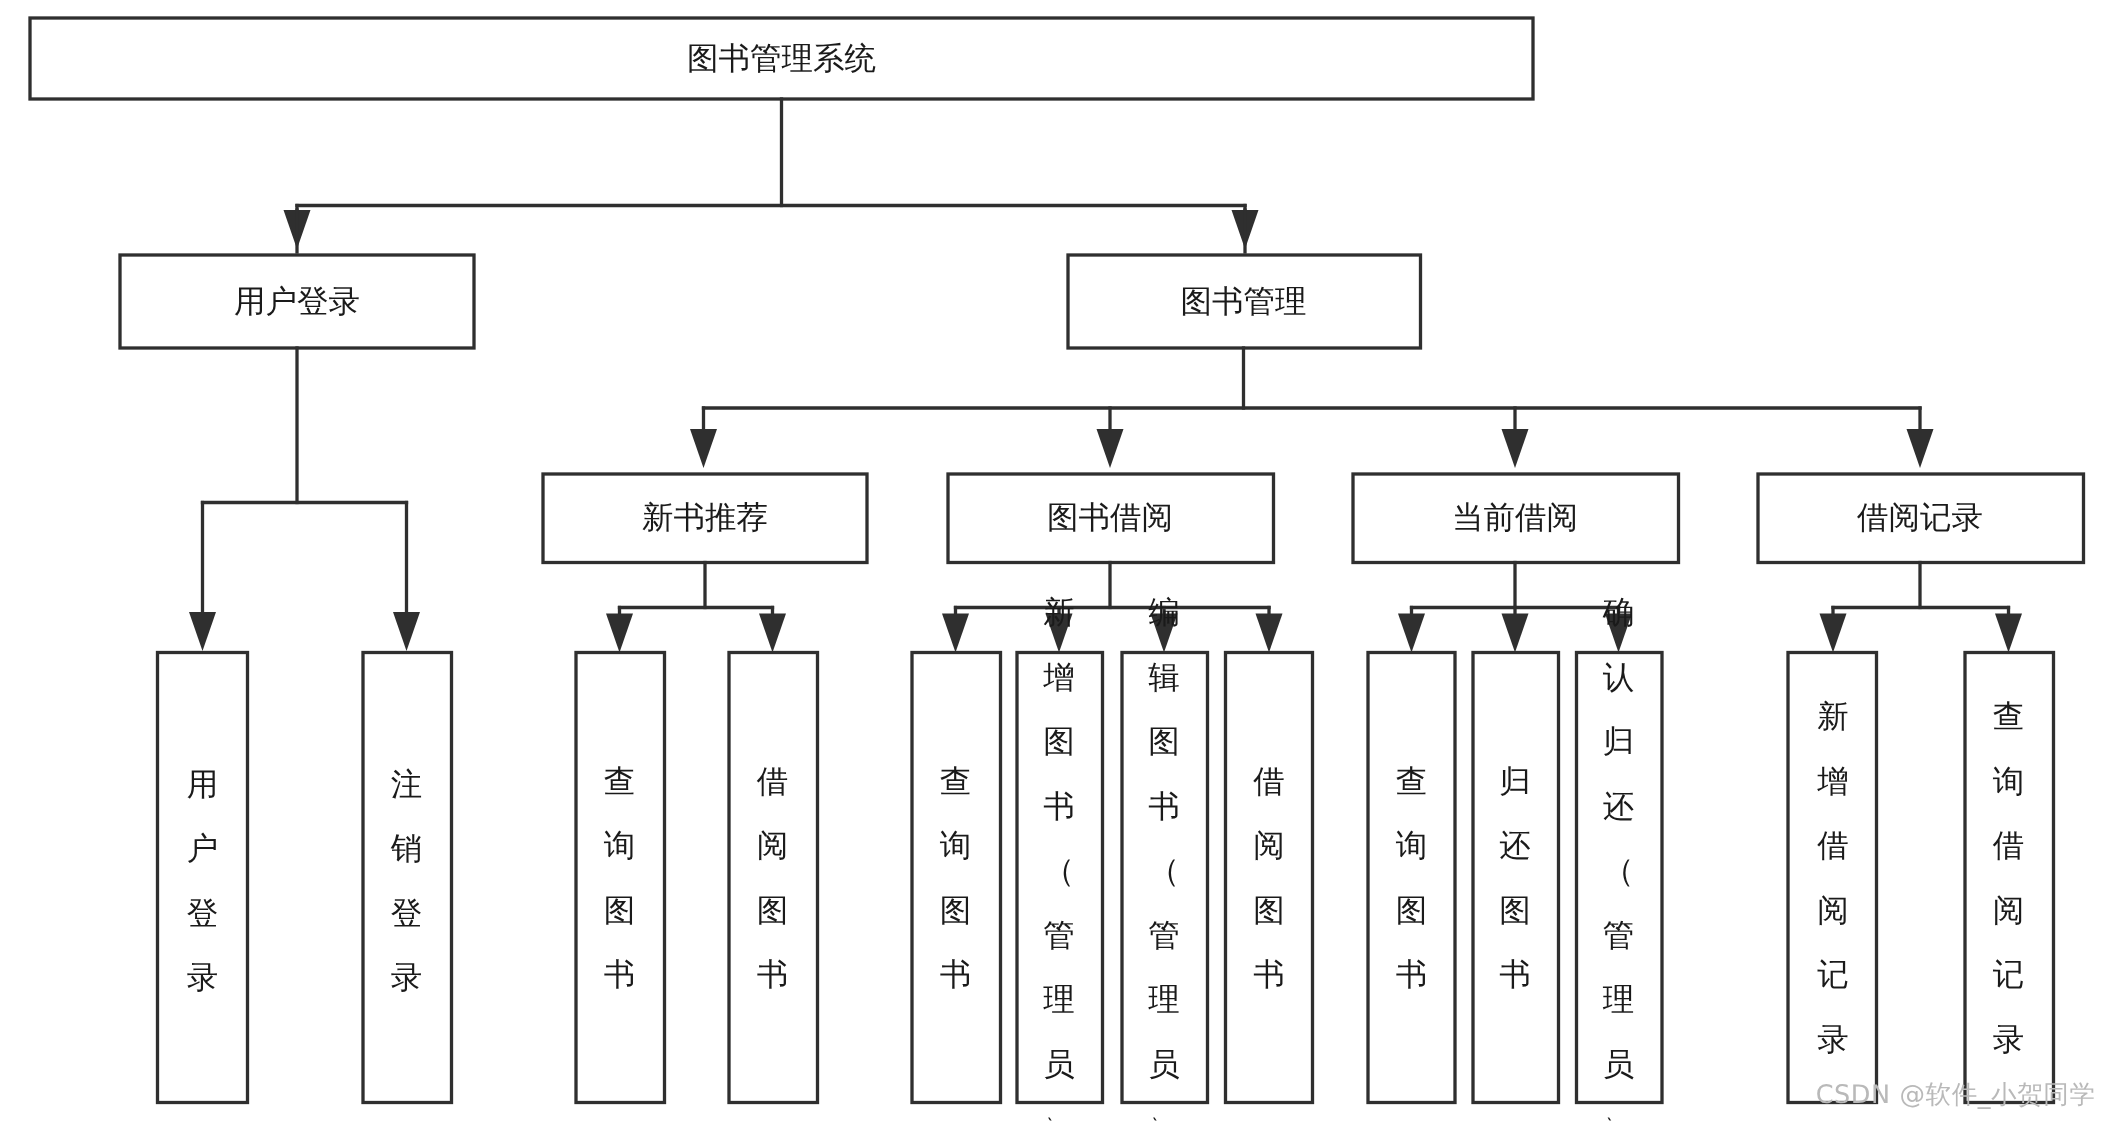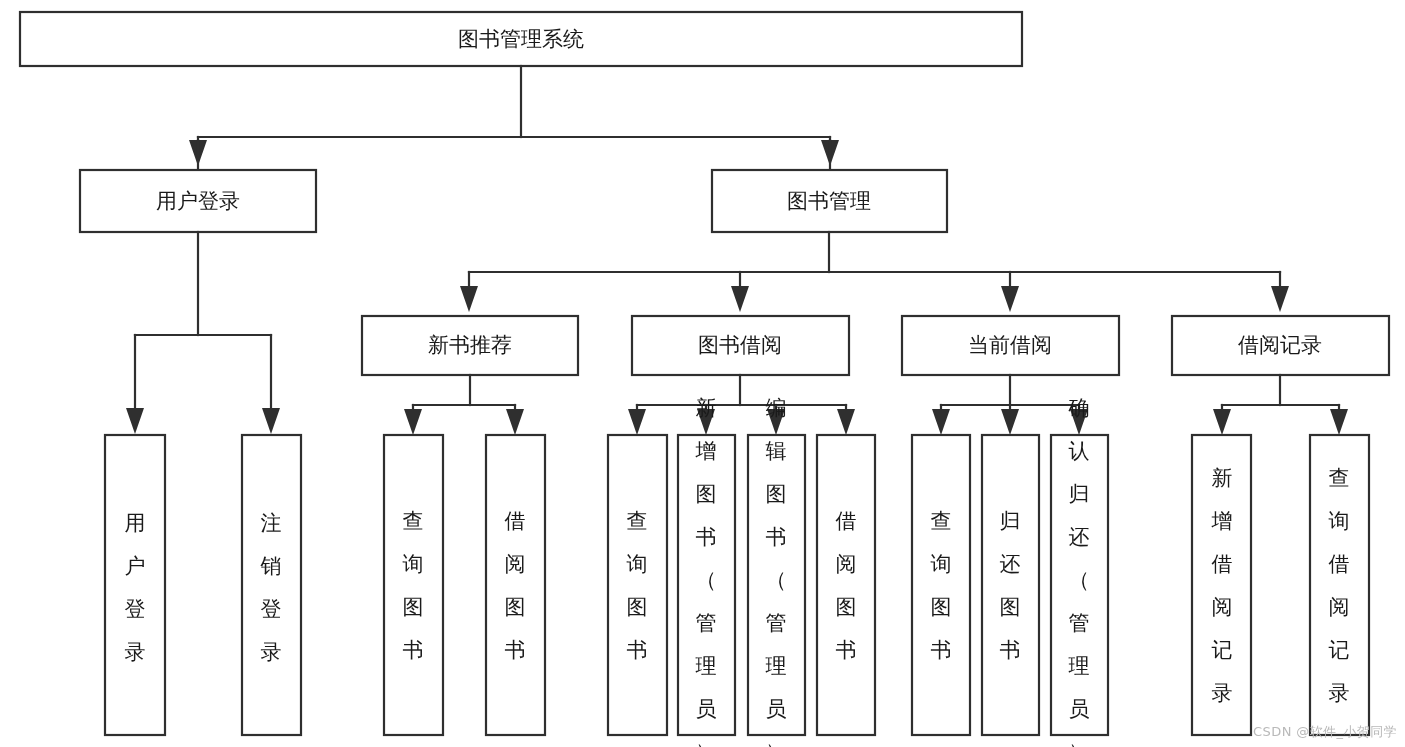--- a/index.html
+++ b/index.html
@@ -54,21 +54,21 @@
     font-family: "DejaVu Sans", "Liberation Sans", sans-serif;
     fill: #1a1a1a;
     font-size: 21px;
     text-anchor: middle;
   }
   .watermark {
     position: absolute;
     right: 8px;
     bottom: 6px;
     font-family: "DejaVu Sans", "Liberation Sans", sans-serif;
-    font-size: 13px;
+    font-size: 17px;
     color: #b9b9b9;
     letter-spacing: 0.4px;
     white-space: nowrap;
     user-select: none;
   }
 </style>
 </head>
 <body>
 
 <div id="diagram-root">

